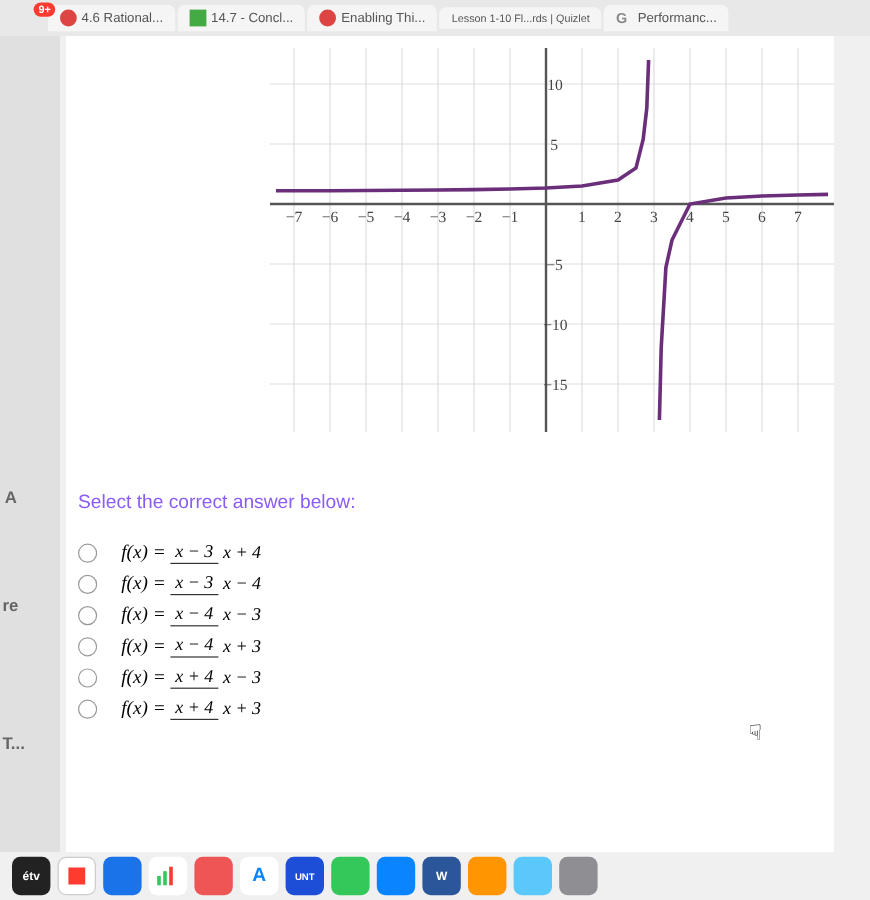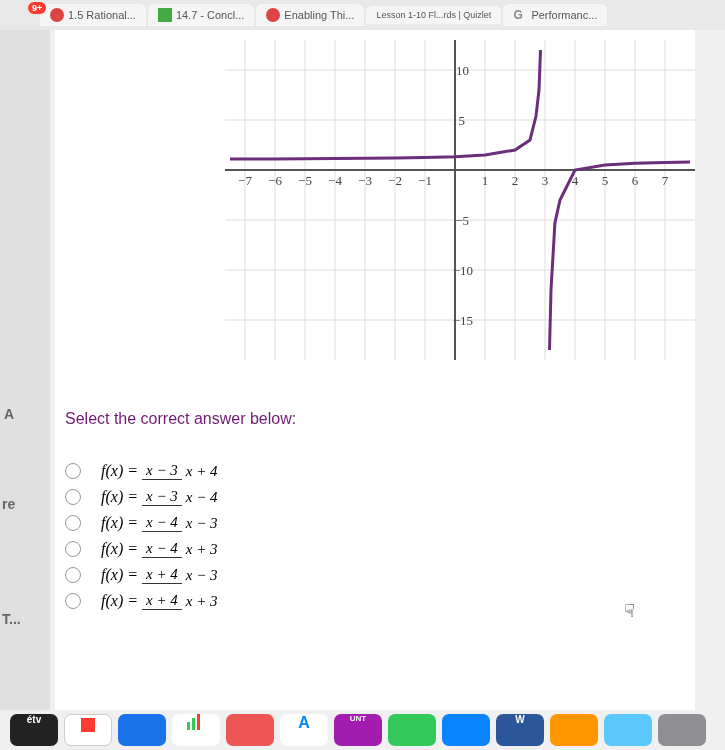--- a/index.html
+++ b/index.html
@@ -60,22 +60,22 @@
       height: 320px;
     }
     .question-area {
       position: absolute;
       top: 380px;
       left: 0px;
       right: 20px;
     }
     .prompt {
       font-size: 16px;
-      color: #701a75;
-      margin-bottom: 30px;
+      color: #8b5cf6;
+      margin-bottom: 20px;
       margin-left: 10px;
     }
     .options {
       margin-left: 10px;
     }
     .option {
       display: flex;
       align-items: center;
       gap: 20px;
       padding: 4px 0;
@@ -121,24 +121,25 @@
       left: 0;
       right: 0;
       height: 40px;
       background: rgba(240,240,240,0.9);
       display: flex;
       align-items: center;
       gap: 6px;
       padding: 0 10px;
     }
     .dock-item {
-      width: 48px;
+      width: 32px;
       height: 32px;
       border-radius: 7px;
       display: flex;
+      align-items: center;
       justify-content: center;
       font-size: 10px;
       color: white;
       font-weight: bold;
     }
     .cursor {
       position: absolute;
       right: 60px;
       top: 570px;
       font-size: 18px;
@@ -152,21 +153,21 @@
     }
   </style>
 </head>
 <body>
 
 <span class="badge">9+</span>
 
 <div class="tabs">
   <div class="tab">
     <span class="tab-icon" style="background:#d44;border-radius:50%"></span>
-    <span>1.5 Rational...</span>
+    <span>4.6 Rational...</span>
   </div>
   <div class="tab">
     <span class="tab-icon" style="background:#4a4"></span>
     <span>14.7 - Concl...</span>
   </div>
   <div class="tab">
     <span class="tab-icon" style="background:#d44;border-radius:50%"></span>
     <span>Enabling Thi...</span>
   </div>
   <div class="tab" style="font-size:9px">
@@ -323,21 +324,21 @@
       <svg width="20" height="16">
         <rect x="1" y="8" width="3" height="8" fill="#34c759"></rect>
         <rect x="6" y="4" width="3" height="12" fill="#34c759"></rect>
         <rect x="11" y="0" width="3" height="16" fill="#ff3b30"></rect>
       </svg>
     </div>
   <div class="dock-item" style="background:#e55"></div>
   <div class="dock-item" style="background:#fff;color:#0a84ff;font-size:16px">
       <span>A</span>
     </div>
-  <div class="dock-item" style="background:#a21caf">
+  <div class="dock-item" style="background:#1d4ed8">
       <span style="font-size:8px">UNT</span>
     </div>
   <div class="dock-item" style="background:#34c759"></div>
   <div class="dock-item" style="background:#0a84ff"></div>
   <div class="dock-item" style="background:#2b579a;color:#fff">
       <span>W</span>
     </div>
   <div class="dock-item" style="background:#ff9500"></div>
   <div class="dock-item" style="background:#5ac8fa"></div>
   <div class="dock-item" style="background:#8e8e93"></div>

